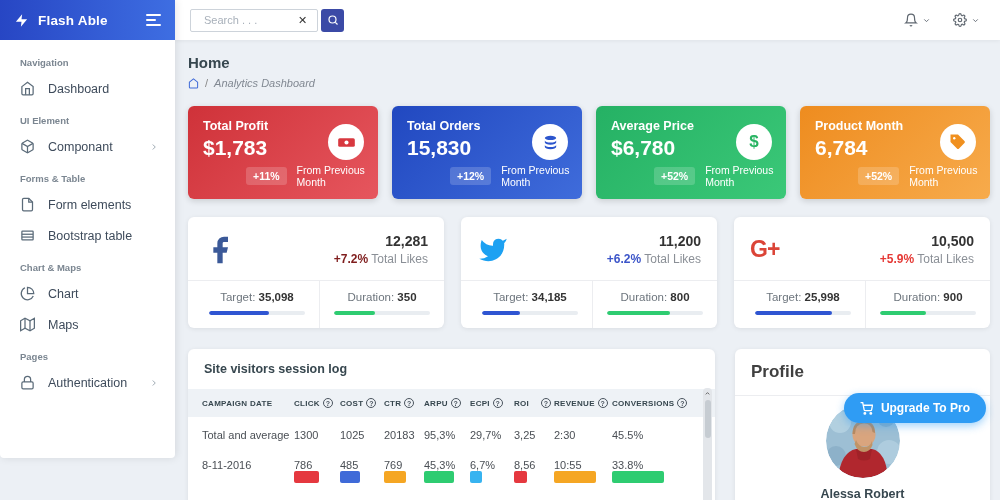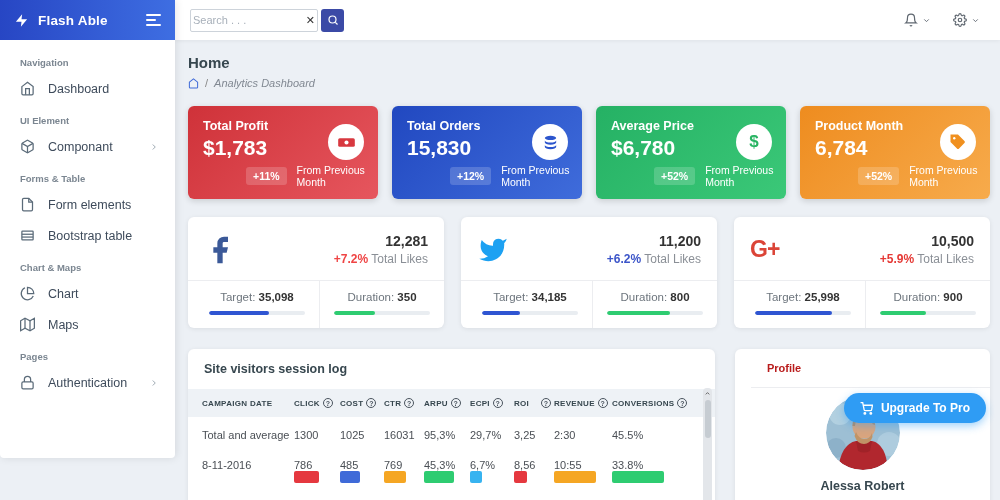--- a/index.html
+++ b/index.html
@@ -21,21 +21,21 @@
   .side-label { font-size:9.5px; font-weight:bold; color:#7b8691; padding:11px 20px 5px 20px; }
   .side-item { display:flex; align-items:center; padding:8px 16px 8px 20px; font-size:12.5px; color:#3e4b5b; cursor:pointer; }
   .side-item .ic { width:15px; height:15px; margin-right:13px; color:#5b6b79; flex:none; }
   .side-item .lbl { flex:1; }
   .side-item .chev { color:#8b97a3; }
 
   
   .topbar { position:absolute; left:175px; top:0; right:0; height:40px; background:#fff;
             box-shadow:0 1px 4px rgba(0,0,0,.06); display:flex; align-items:center; padding:0 20px 0 15px; z-index:4; }
   .searchwrap { display:flex; align-items:center; border:1px solid #cdd3da; border-radius:2px; height:23px; width:128px;
-                padding:0 2px; background:#fff; }
+                padding:0 13px; background:#fff; }
   .searchwrap input { border:none; outline:none; flex:1; font-size:11px; color:#444; width:90px;
                       font-family:"Liberation Sans",sans-serif; }
   .searchwrap input::placeholder { color:#a8b0ba; }
   .xicon { font-size:11px; color:#333; margin-left:4px; cursor:pointer; line-height:1; }
   .searchbtn { width:23px; height:23px; background:#3b4aa6; border:none; border-radius:3px; margin-left:3px;
                display:flex; align-items:center; justify-content:center; cursor:pointer; }
   .top-right { margin-left:auto; display:flex; align-items:center; gap:22px; color:#5f6770; }
   .top-ico { display:flex; align-items:center; gap:4px; cursor:pointer; }
 
   
@@ -91,21 +91,21 @@
   .td { font-size:11px; color:#4a4f55; }
   .minitrack { width:34px; height:3px; background:#edf0f3; border-radius:2px; margin-top:6px; overflow:hidden; }
   .minitrack .fillm { display:block; height:100%; border-radius:2px; }
   .c0{width:92px;} .c1{width:46px;} .c2{width:44px;} .c3{width:40px;} .c4{width:46px;}
   .c5{width:44px;} .c6{width:40px;gap:12px;} .c7{width:58px;} .c8{width:84px;}
   .vscroll { position:absolute; right:3px; top:39px; bottom:0; width:9px; background:#e3e6ea; border-radius:4px; }
   .vscroll .caret { position:absolute; top:2px; left:1px; }
   .vscroll .thumb { position:absolute; top:12px; left:1.5px; width:6px; height:38px; background:#c6ccd2; border-radius:3px; }
 
   .profile-card { width:255px; flex:none; position:relative; overflow:visible; }
-  .profile-head { padding:13px 16px; font-size:11px; font-weight:bold; color:#b91c1c; border-bottom:1px solid #ecedf0;margin-left:16px; }
+  .profile-head { padding:13px 16px; font-size:17px; font-weight:bold; color:#404040; border-bottom:1px solid #ecedf0; }
   .profile-body { text-align:center; padding-top:8px; }
   .avatar { width:74px; height:74px; border-radius:50%; margin:0 auto; overflow:hidden; }
   .profile-name { font-size:12.5px; font-weight:bold; color:#37474f; margin-top:9px; }
   .upgrade-btn { position:absolute; top:44px; right:4px; height:30px; border:none; border-radius:15px;
                  background:#2f9cf4; color:#fff; font-size:12px; font-weight:bold; padding:0 16px;
                  display:flex; align-items:center; gap:8px; cursor:pointer; box-shadow:0 3px 8px rgba(47,156,244,.45);
                  font-family:"Liberation Sans",sans-serif; }
 </style>
 </head>
 <body>
@@ -325,21 +325,21 @@
     <div class="card social-card">
       <div class="social-top">
         <span class="social-logo">
           <svg width="32" height="32" viewBox="0 0 24 24" fill="#3b5998">
               <path d="M18 2h-3a5 5 0 0 0-5 5v3H7v4h3v8h4v-8h3l1-4h-4V7a1 1 0 0 1 1-1h3z"></path>
             </svg>
         </span>
         <span class="social-nums">
           <div class="social-value">12,281</div>
           <div class="social-sub">
-            <span class="chg" style="color:#ef4444">+7.2%</span>
+            <span class="chg" style="color:#7f1d1d">+7.2%</span>
             <span>Total Likes</span>
           </div>
         </span>
       </div>
       <div class="social-bottom">
         <div class="social-cell">
           <div class="goal-line"><span>Target:</span> <b>35,098</b></div>
           <div class="track">
               <span class="fill blue" style="width:62%"></span>
             </div>
@@ -449,21 +449,21 @@
           </span>
         <span class="th c8">
             <span>Conversions</span>
             <span class="q"></span>
           </span>
       </div>
       <div class="trow">
         <span class="td c0">Total and average</span>
         <span class="td c1">1300</span>
         <span class="td c2">1025</span>
-        <span class="td c3">16031</span>
+        <span class="td c3">20183</span>
         <span class="td c4">95,3%</span>
         <span class="td c5">29,7%</span>
         <span class="td c6">3,25</span>
         <span class="td c7">2:30</span>
         <span class="td c8">45.5%</span>
       </div>
       <div class="trow">
         <span class="td c0">8-11-2016</span>
         <span class="td c1"><span>786</span><span class="minitrack"><span class="fillm" style="width:55%;background:#e5383f"></span></span></span>
         <span class="td c2"><span>485</span><span class="minitrack"><span class="fillm" style="width:45%;background:#3f6ad8"></span></span></span>

